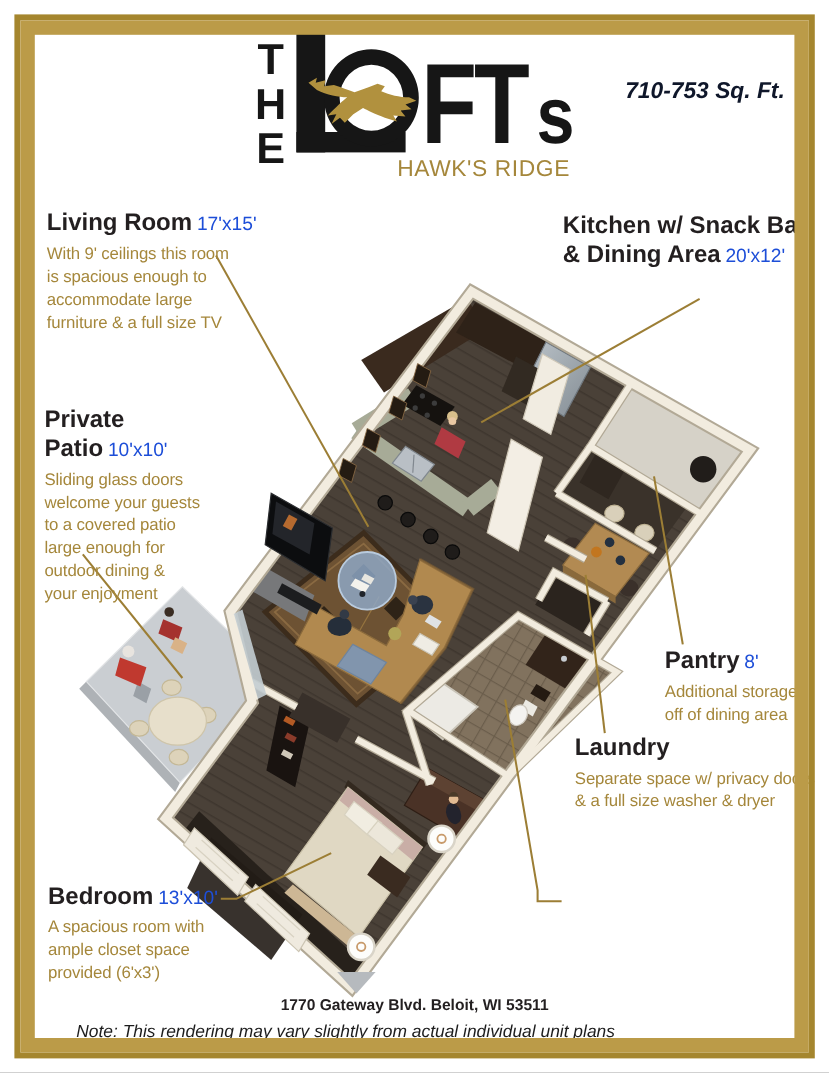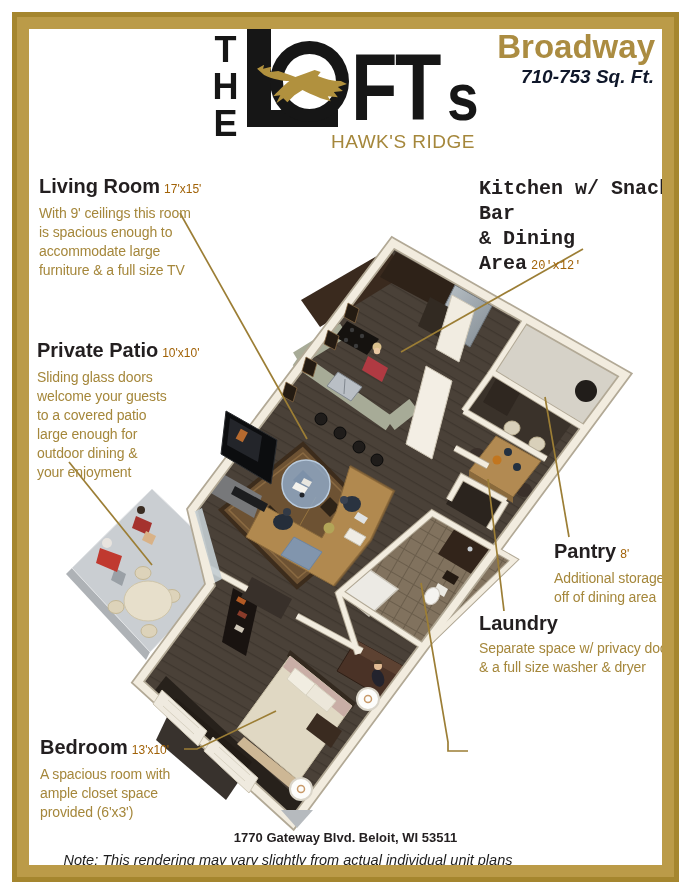--- a/index.html
+++ b/index.html
@@ -27,21 +27,21 @@
     font-size:19px;font-weight:normal;letter-spacing:.5px;color:#a5873b;}
   .sr{position:absolute;width:1px;height:1px;overflow:hidden;clip:rect(0 0 0 0);white-space:nowrap;}
   
   .plan-name{position:absolute;right:36px;top:28px;width:240px;text-align:right;
     font-size:33px;font-weight:bold;color:#ab8c41;}
   .plan-sqft{position:absolute;right:37px;top:66px;width:240px;text-align:right;
     font-size:19px;font-weight:bold;font-style:italic;color:#0f172a;}
   
   .ann{position:absolute;z-index:20;}
   .ann-title{font-size:20px;font-weight:bold;color:#231f20;}
-  .ann-dims{font-size:12px;color:#a16207;margin-left:4px;}
+  .ann-dims{font-size:16px;color:#1d4ed8;margin-left:4px;}
   .ann-body{font-size:14px;line-height:19px;color:#a5873b;white-space:pre-line;margin-top:3px;letter-spacing:-.1px;}
   .ann-h{line-height:23px;}
   
   .footer-address{position:absolute;left:0;top:830px;width:691px;text-align:center;
     font-size:13px;font-weight:bold;color:#231f20;z-index:20;}
   .footer-note{position:absolute;left:0;top:852px;width:576px;text-align:center;
     font-size:14.5px;font-style:italic;color:#1d1d1d;z-index:20;}
   svg.plan{position:absolute;left:0;top:0;z-index:10;}
 </style>
 </head>
@@ -66,21 +66,20 @@
       <path fill="#b1913e" d="M3,12 L10,8 L9,12 L17,10 L16,15 L24,14 C30,16 36,18 41,20 L52,16 L60,13 L66,15 L63,19
         C70,22 78,24 86,24 L92,27 L83,30 L88,34 L79,35 L83,40 L73,39 L76,44 L66,41
         C58,38 52,35 48,33 L40,38 L33,45 L29,41 L22,46 L26,38 L19,39
         C26,32 31,27 35,24 C28,24 18,22 10,18 Z"></path>
     </svg>
     <div class="logo-ft">FT</div>
     <div class="logo-s">s</div>
     <div class="logo-tagline">HAWK'S RIDGE</div>
   </div>
 
-  <div class="plan-name">Broadway</div>
   <div class="plan-sqft">710-753 Sq. Ft.</div>
 
   <svg class="plan" width="691" height="894" viewBox="0 0 691 894">
     <defs>
       <pattern id="wd" patternUnits="userSpaceOnUse" width="10" height="10" patternTransform="rotate(30)">
         <rect width="10" height="10" fill="#4a4138"></rect>
           <rect width="10" height="1.3" fill="#3e362e"></rect>
       </pattern>
       <pattern id="tl" patternUnits="userSpaceOnUse" width="13" height="13" patternTransform="rotate(30)">
         <rect width="13" height="13" fill="#81725e"></rect>
@@ -291,21 +290,21 @@
   </svg>
 
   <div class="ann" style="left:39px;top:175px;width:185px;">
     <div class="ann-h"><span class="ann-title">Living Room</span><span class="ann-dims">17'x15'</span></div>
     <div class="ann-body">With 9' ceilings this room
 is spacious enough to
 accommodate large
 furniture &amp; a full size TV</div>
   </div>
 
-  <div class="ann" style="left:479px;top:177px;width:210px;font-family:Liberation Mono, monospace;">
+  <div class="ann" style="left:469px;top:177px;width:210px;">
     <div class="ann-h"><span class="ann-title">Kitchen w/ Snack Bar</span></div>
     <div class="ann-h"><span class="ann-title">&amp; Dining Area</span><span class="ann-dims">20'x12'</span></div>
   </div>
 
   <div class="ann" style="left:37px;top:339px;width:170px;">
     <div class="ann-h"><span class="ann-title">Private Patio</span><span class="ann-dims">10'x10'</span></div>
     <div class="ann-body">Sliding glass doors
 welcome your guests
 to a covered patio
 large enough for

